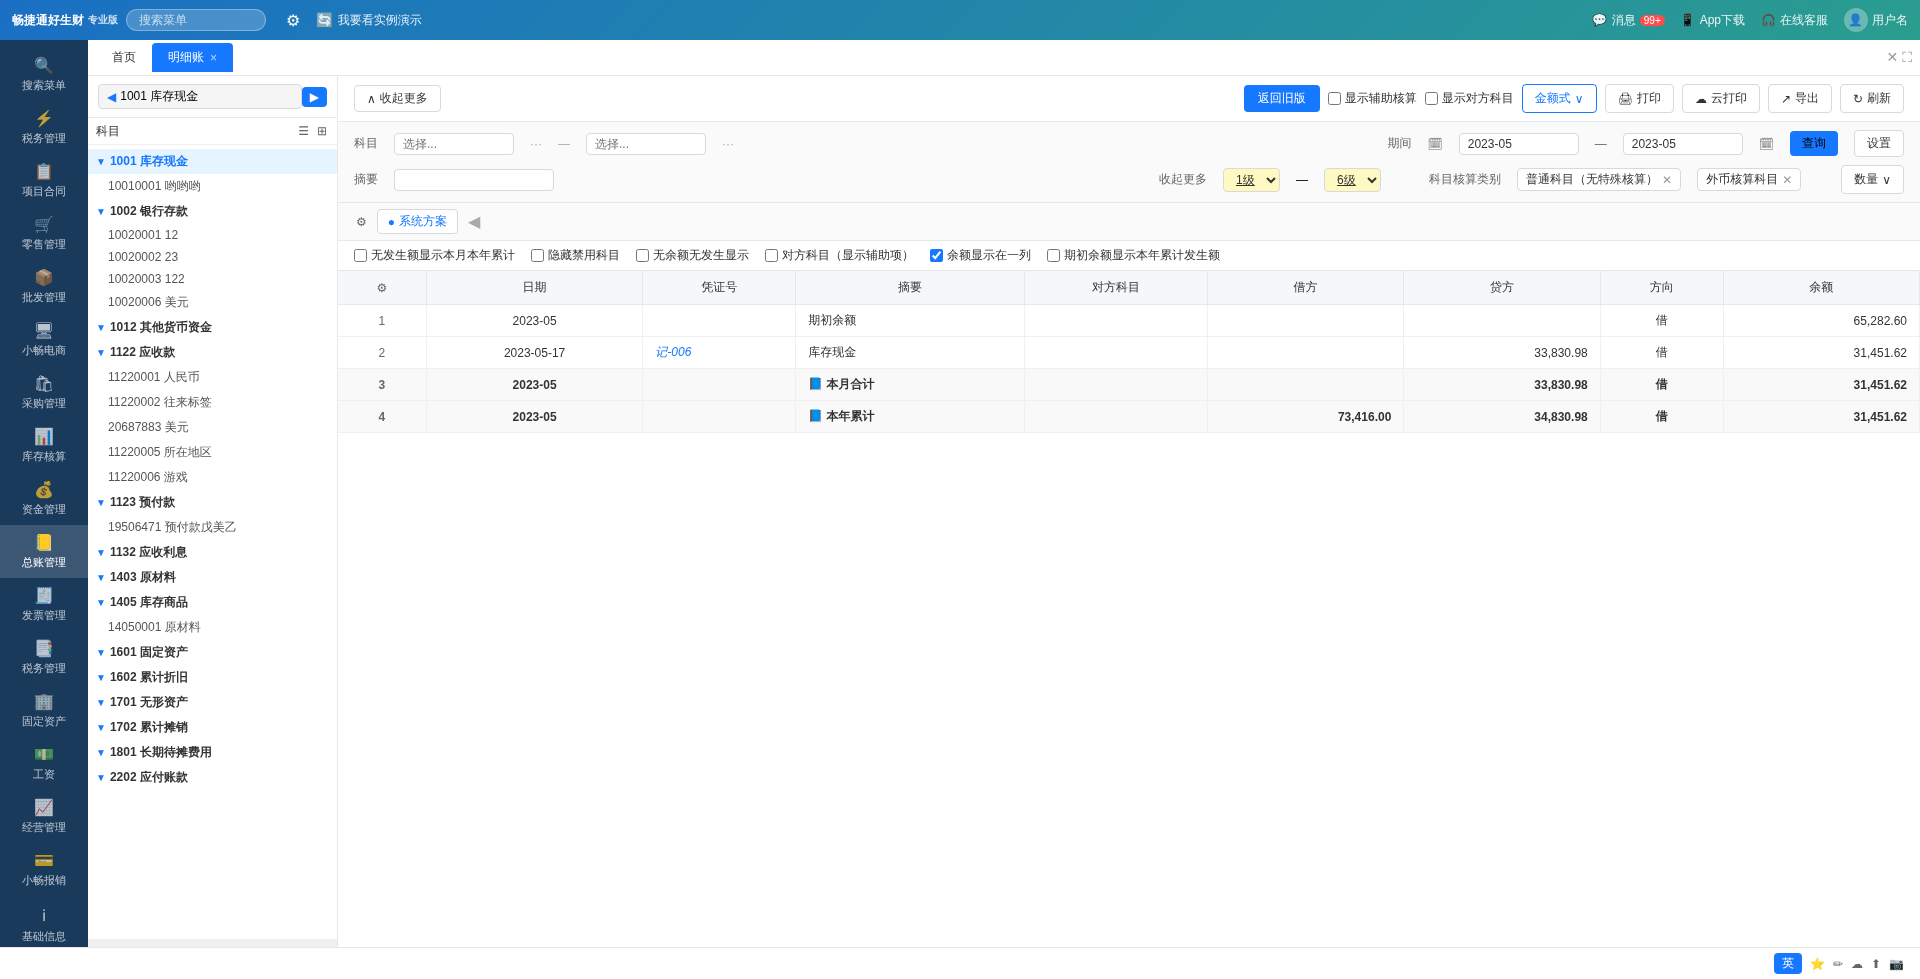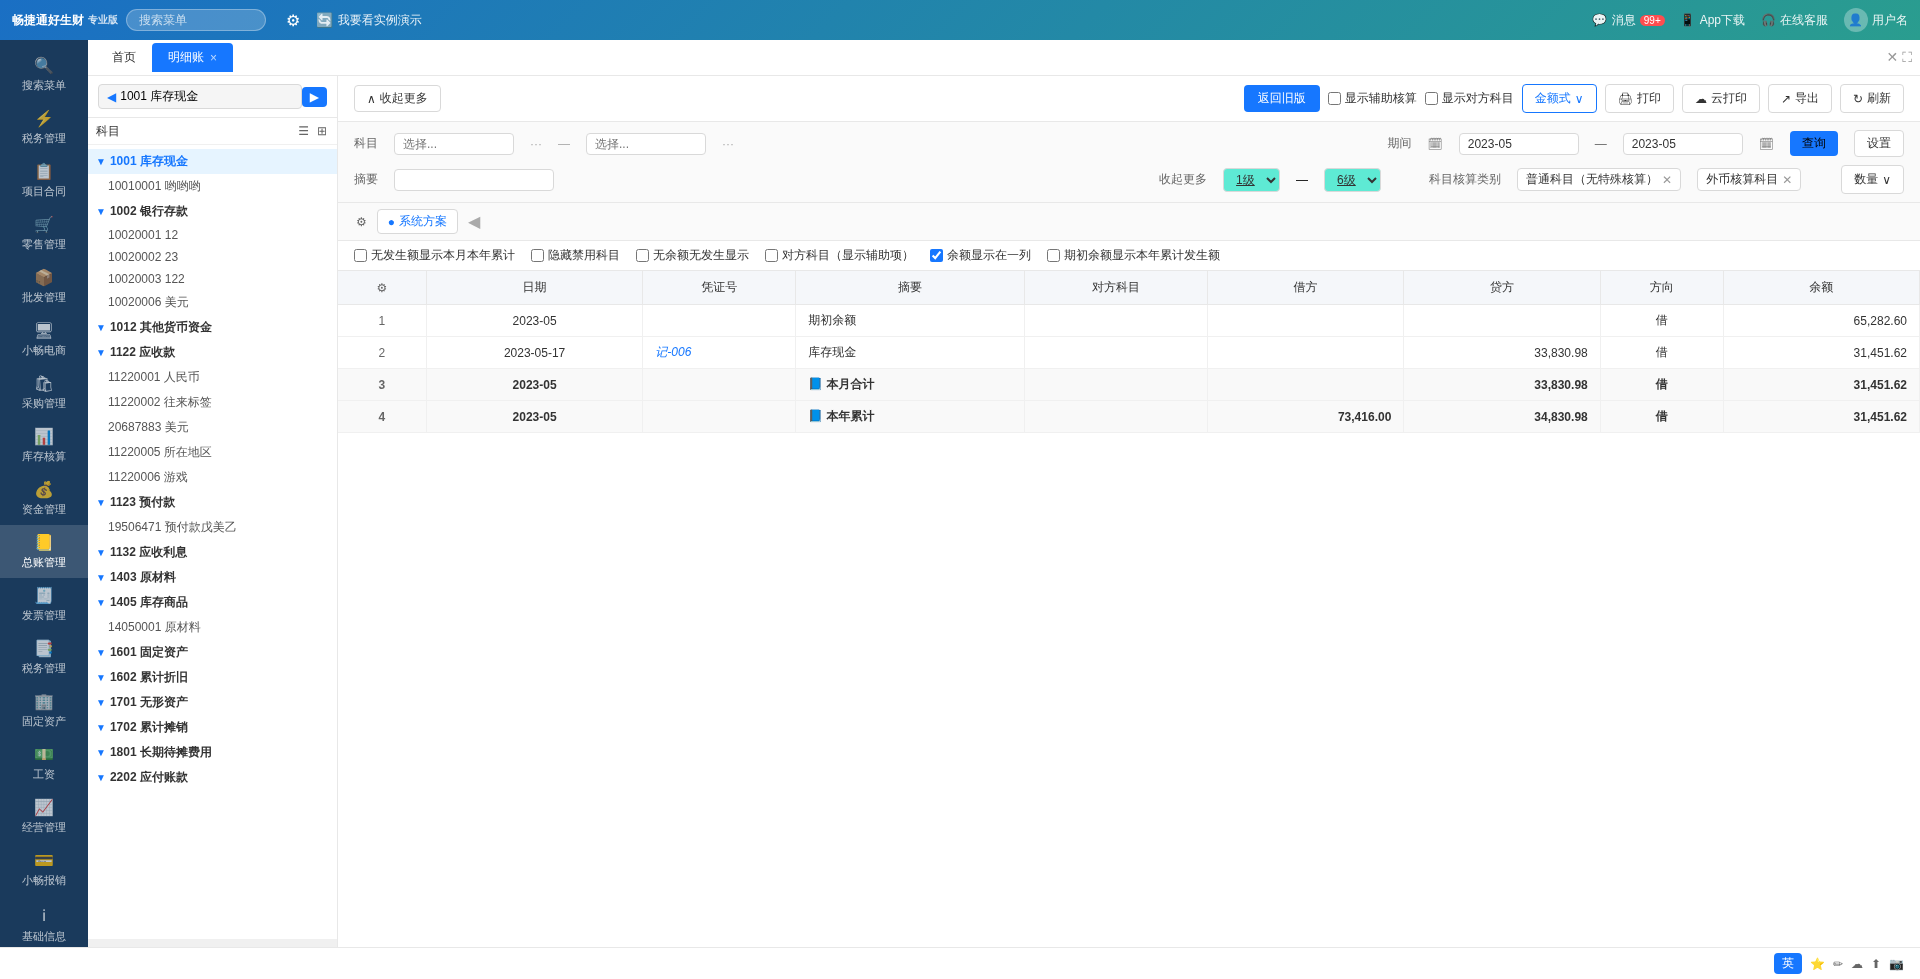--- a/index.html
+++ b/index.html
@@ -74,21 +74,21 @@
     .btn-dropdown { background: white; border: 1px solid #1677ff; border-radius: 4px; padding: 5px 12px; cursor: pointer; font-size: 12px; color: #1677ff; display: flex; align-items: center; gap: 4px; }
     .checkbox-label { display: flex; align-items: center; gap: 4px; color: #333; cursor: pointer; font-size: 12px; }
     .checkbox-label input { cursor: pointer; }
 
     
     .filter-area { background: #fafafa; padding: 8px 16px; border-bottom: 1px solid #e8e8e8; flex-shrink: 0; }
     .filter-row { display: flex; align-items: center; gap: 16px; margin-bottom: 8px; }
     .filter-row:last-child { margin-bottom: 0; }
     .filter-label { color: #666; font-size: 12px; white-space: nowrap; }
     .filter-input { border: 1px solid #d9d9d9; border-radius: 4px; padding: 3px 8px; color: #333; background: white; min-width: 120px; font-size: 12px; }
-    .filter-select { border: 1px solid #d9d9d9; border-radius: 4px; padding: 3px 8px; color: #333; background: #5eead4; font-size: 12px; text-decoration: underline; }
+    .filter-select { border: 1px solid #d9d9d9; border-radius: 4px; padding: 3px 8px; color: #333; background: #fef9c3; font-size: 12px; text-decoration: underline; }
     .filter-tag { background: white; border: 1px solid #d9d9d9; border-radius: 4px; padding: 2px 8px; display: flex; align-items: center; gap: 4px; font-size: 12px; color: #333; }
     .filter-tag-close { color: #999; cursor: pointer; }
     .query-btn { background: #1677ff; color: #000000; border: none; border-radius: 4px; padding: 4px 12px; cursor: pointer; font-size: 12px; }
     .setup-btn { background: white; border: 1px solid #d9d9d9; border-radius: 4px; padding: 4px 12px; cursor: pointer; font-size: 12px; color: #333; }
     .scheme-icon-btn { background: none; border: none; cursor: pointer; color: #666; padding: 2px; }
     .scheme-item { background: white; border: 1px solid #d9d9d9; border-radius: 4px; padding: 3px 10px; cursor: pointer; font-size: 12px; color: #1677ff; display: flex; align-items: center; gap: 4px; }
 
     
     .checkbox-row { display: flex; align-items: center; gap: 16px; padding: 6px 16px; background: white; border-bottom: 1px solid #e8e8e8; flex-wrap: wrap; flex-shrink: 0; }
     .cb-item { display: flex; align-items: center; gap: 4px; font-size: 12px; color: #333; cursor: pointer; }

